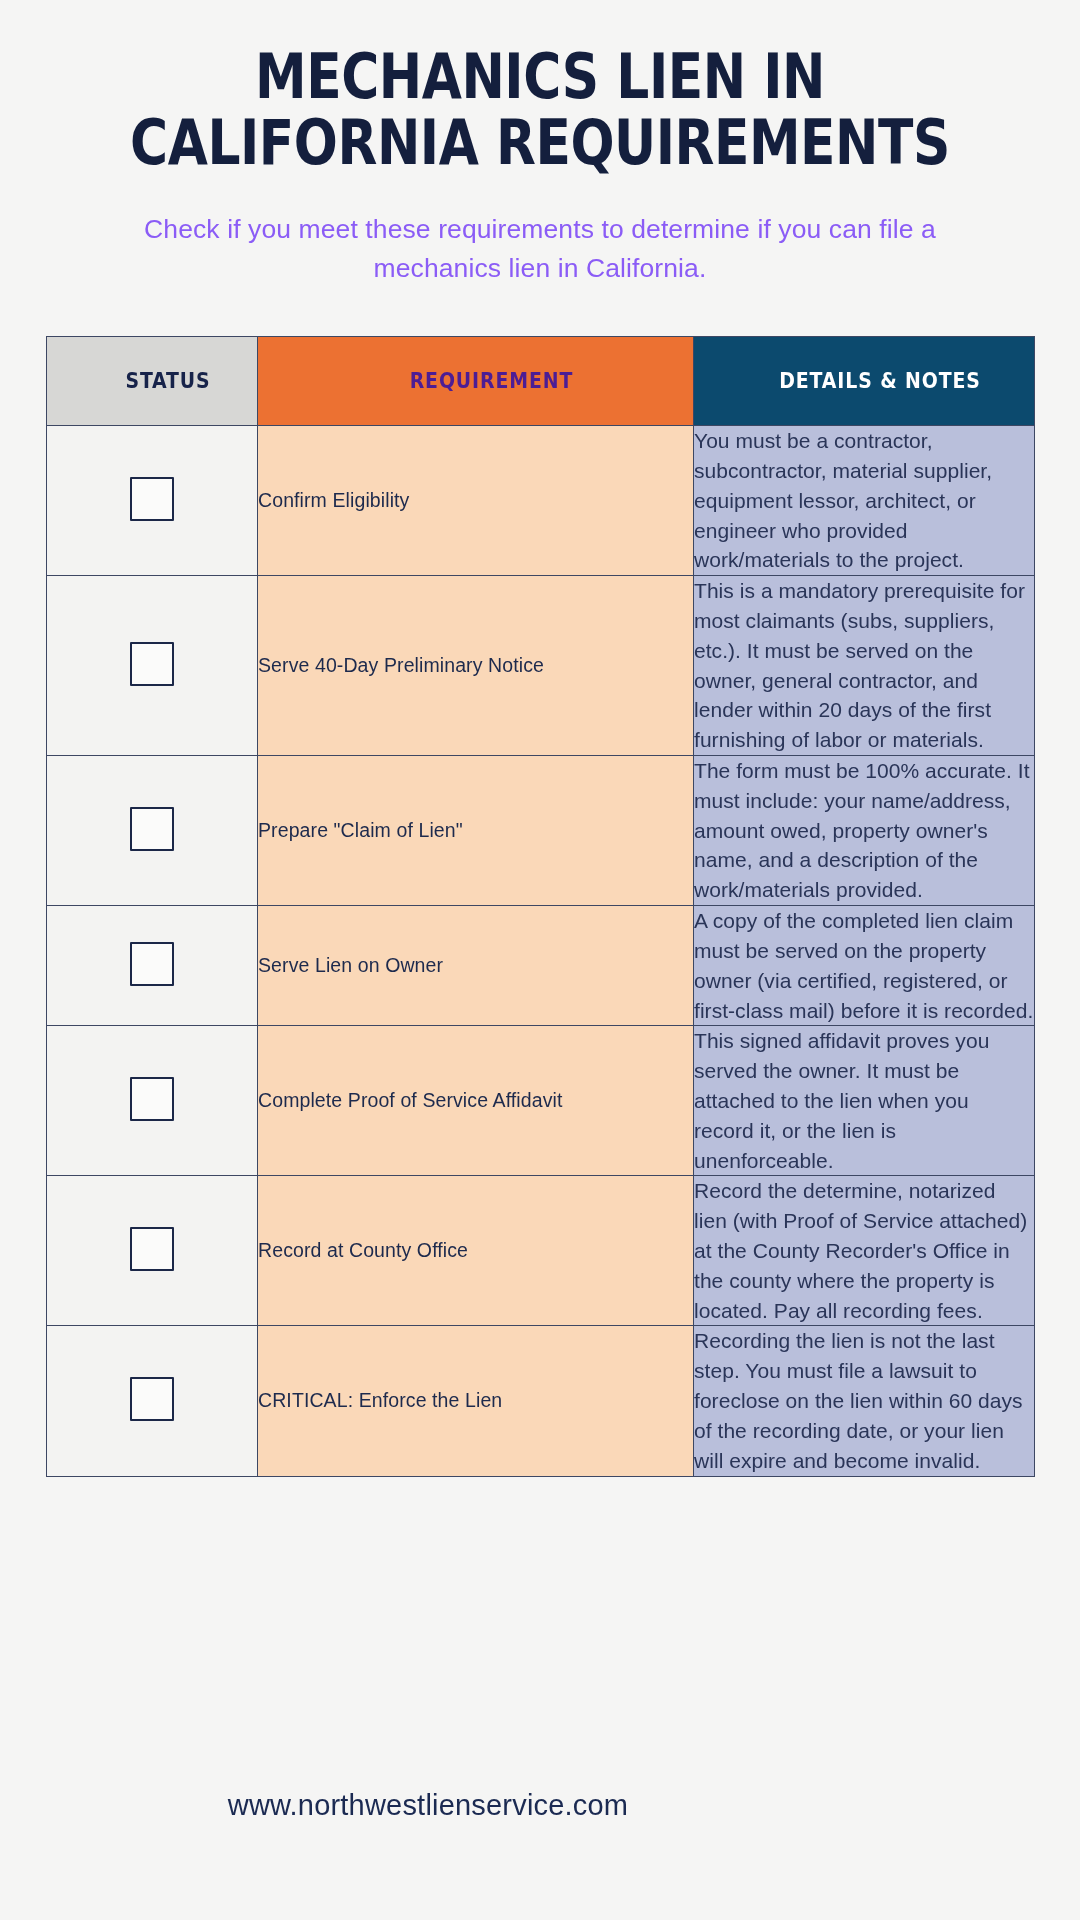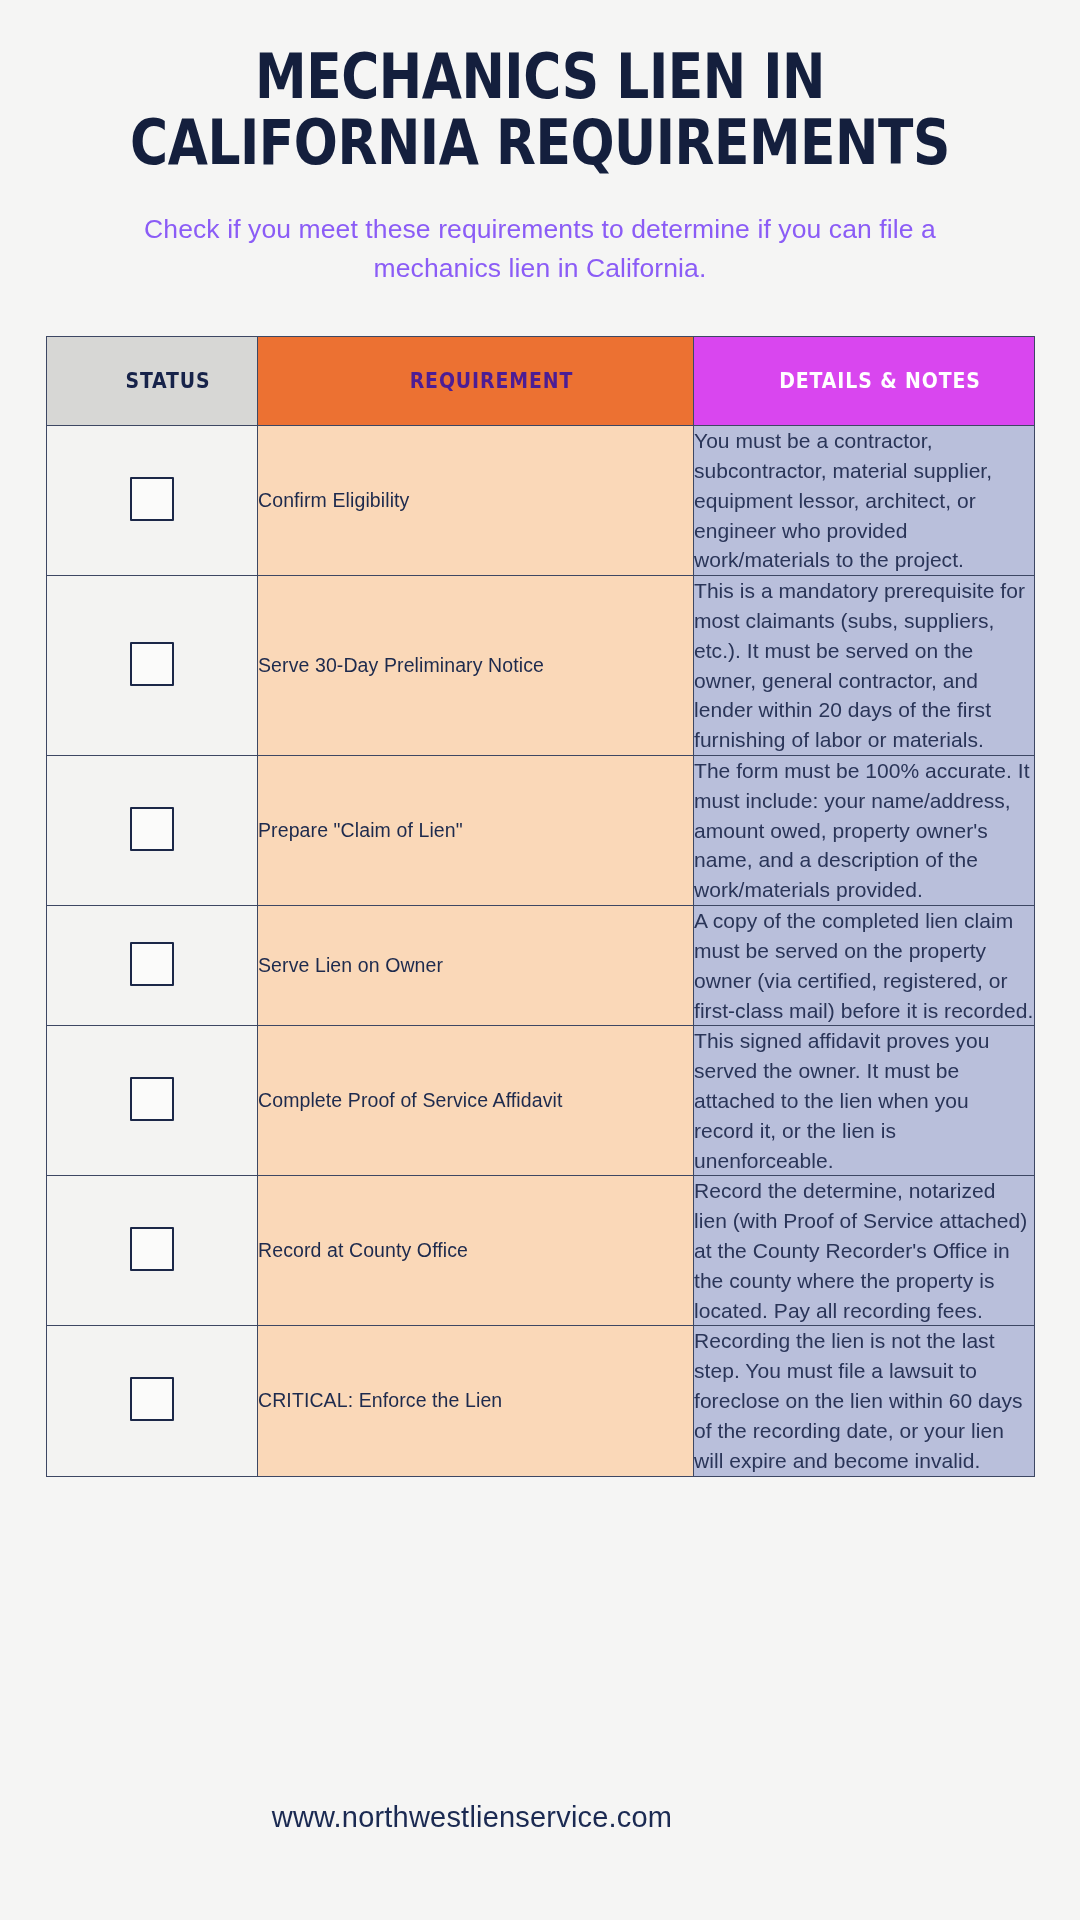--- a/index.html
+++ b/index.html
@@ -79,21 +79,21 @@
   
   th.h-status {
     background: #d7d7d5;
     color: #17234a;
   }
   th.h-req {
     background: #ec7132;
     color: #4c1d95;
   }
   th.h-details {
-    background: #d946ef;
+    background: #0c4a6e;
     color: #ffffff;
   }
   table.checklist thead th {
     height: 88px;
     text-align: center;
     font-family: "Liberation Sans Narrow", "DejaVu Sans Condensed", "Liberation Sans", sans-serif;
     font-weight: 700;
     font-size: 21px;
     letter-spacing: 0.9px;
     text-transform: uppercase;
@@ -132,23 +132,22 @@
     box-sizing: border-box;
     border-radius: 1px;
   }
 
   
   .footer {
     margin-top: 0;
     width: 856px;
     text-align: center;
     position: absolute;
-    bottom: 86px;
+    bottom: 98px;
     left: 0;
-    margin-left: 44px;
   }
   .footer-url {
     font-size: 29px;
     color: #1b2a52;
     letter-spacing: 0.2px;
     font-weight: 400;
   }
 </style>
 </head>
 <body>
@@ -175,21 +174,21 @@
         </tr>
       </thead>
       <tbody id="table-body">
           <tr>
             <td class="cell-status"><span class="checkbox"></span></td>
             <td class="cell-req">Confirm Eligibility</td>
             <td class="cell-details">You must be a contractor, subcontractor, material supplier, equipment lessor, architect, or engineer who provided work/materials to the project.</td>
           </tr>
           <tr>
             <td class="cell-status"><span class="checkbox"></span></td>
-            <td class="cell-req">Serve 30-Day Preliminary Notice</td>
+            <td class="cell-req">Serve 40-Day Preliminary Notice</td>
             <td class="cell-details">This is a mandatory prerequisite for most claimants (subs, suppliers, etc.). It must be served on the owner, general contractor, and lender within 20 days of the first furnishing of labor or materials.</td>
           </tr>
           <tr>
             <td class="cell-status"><span class="checkbox"></span></td>
             <td class="cell-req">Prepare "Claim of Lien"</td>
             <td class="cell-details">The form must be 100% accurate. It must include: your name/address, amount owed, property owner's name, and a description of the work/materials provided.</td>
           </tr>
           <tr>
             <td class="cell-status"><span class="checkbox"></span></td>
             <td class="cell-req">Serve Lien on Owner</td>

